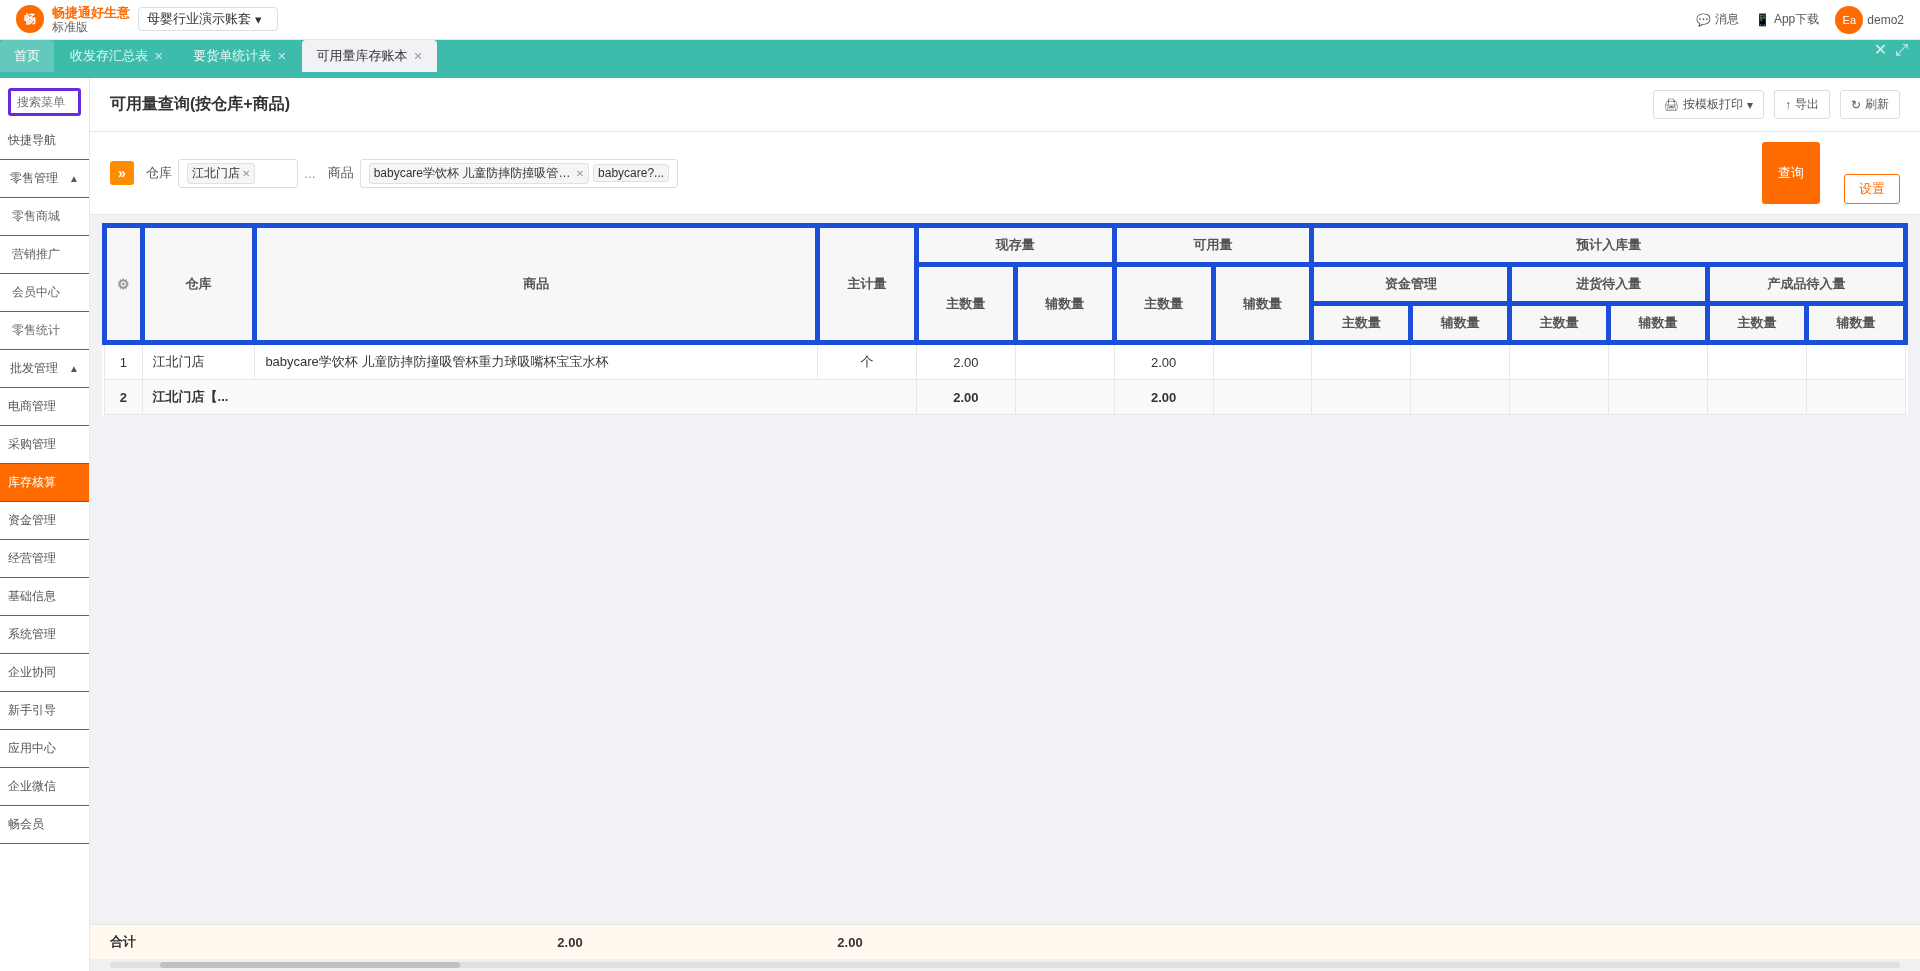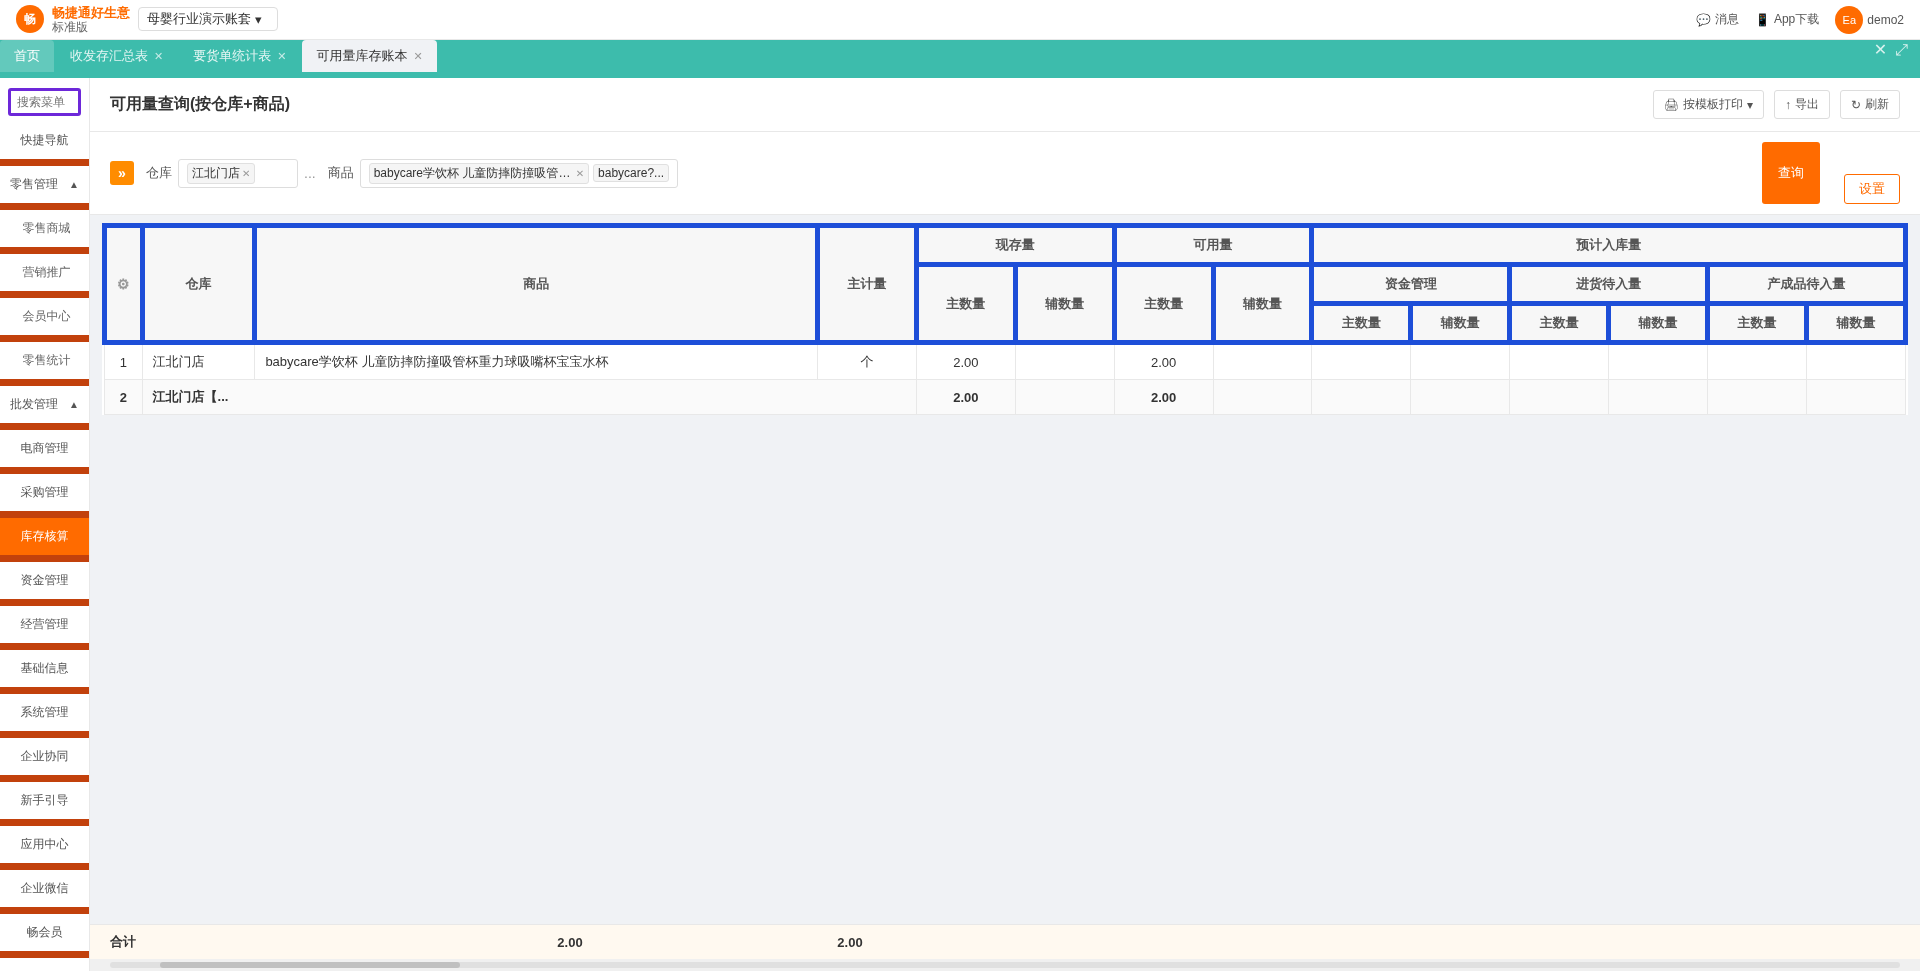--- a/index.html
+++ b/index.html
@@ -64,25 +64,25 @@
       border-right: 1px solid #e8e8e8;
       display: flex;
       flex-direction: column;
       overflow-y: auto;
       flex-shrink: 0;
     }
     .sidebar-search { padding: 10px 8px 6px; }
     .sidebar-search input { width: 100%; border: 3px solid #6d28d9; border-radius: 3px; padding: 4px 6px; font-size: 12px; color: #999; }
     .sidebar-nav-item {
       padding: 10px 8px;
-      text-align: center;
+      text-align: left;
       cursor: pointer;
       font-size: 12px;
       color: #555;
-      border-bottom: 7px solid #c2410c;
+      border-bottom: 1px solid #c2410c;
     }
     .sidebar-nav-item.active { background: #ff6b00; color: white; }
     .sidebar-nav-item.group-header { display: flex; align-items: center; justify-content: space-between; padding: 10px 10px; font-size: 12px; color: #555; }
     .sidebar-nav-item.group-header .arrow { font-size: 10px; }
     .sidebar-nav-item.sub { padding-left: 12px; font-size: 12px; color: #666; }
 
     
     .content { flex: 1; display: flex; flex-direction: column; overflow: hidden; background: #f0f2f5; }
 
     

